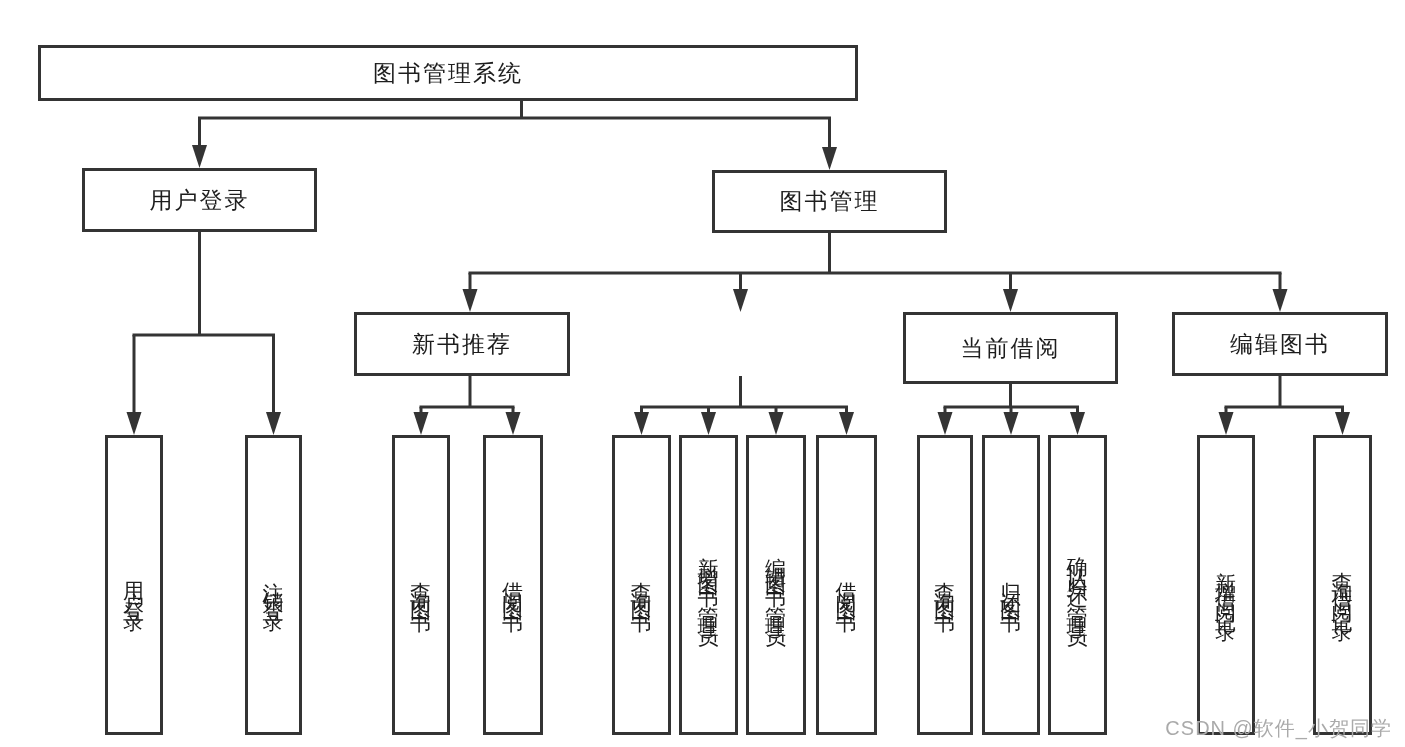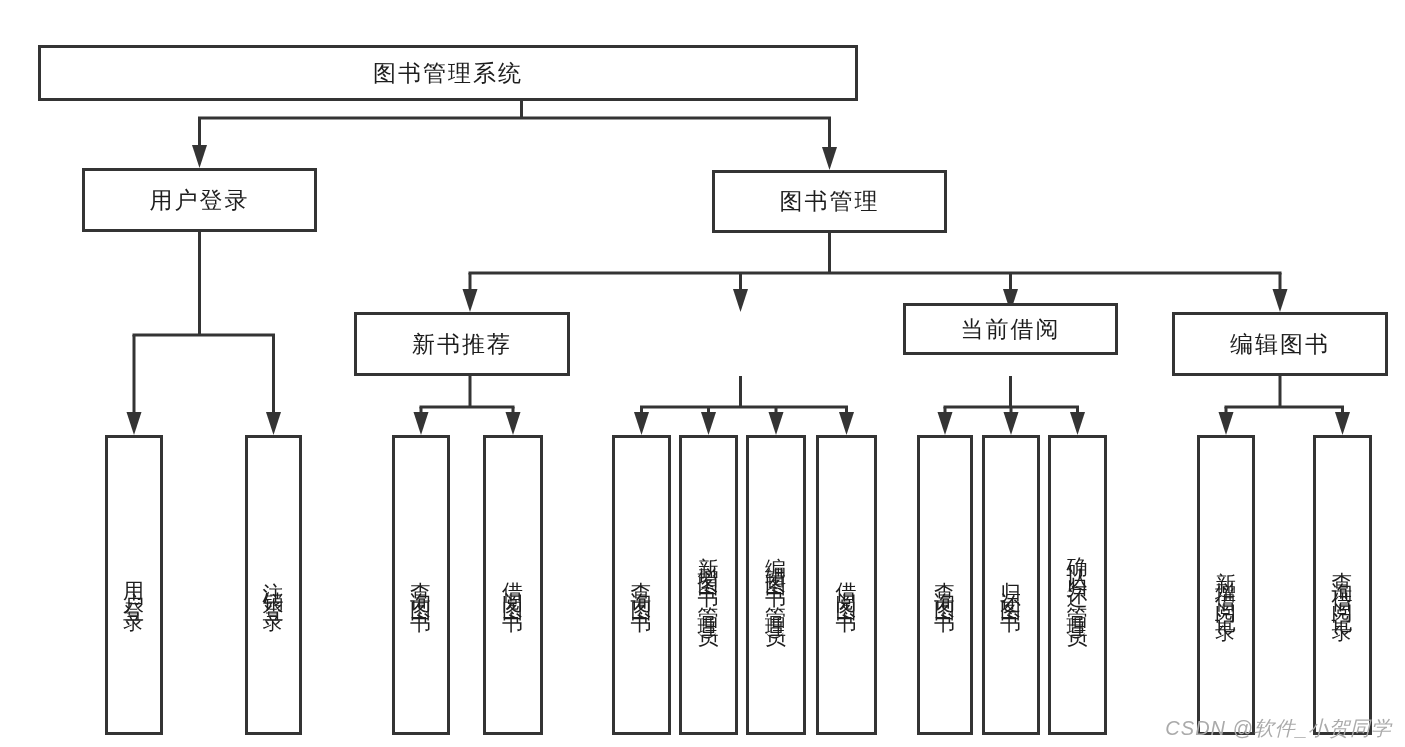--- a/index.html
+++ b/index.html
@@ -47,21 +47,20 @@
   }
   .watermark {
     position: absolute;
     right: 13px;
     bottom: 5px;
     font-size: 20px;
     letter-spacing: 1px;
     color: var(--watermark, #a9a9a9);
     z-index: 3;
     white-space: nowrap;
-    font-style: italic;
   }
 </style>
 </head>
 <body>
 
 <div id="canvas">
   <svg id="wires" viewBox="0 0 1405 747" xmlns="http://www.w3.org/2000/svg">
       <line x1="521.5" y1="69" x2="521.5" y2="118" stroke="#343434" stroke-width="3"></line>
       <line x1="198" y1="118" x2="831" y2="118" stroke="#343434" stroke-width="3"></line>
       <line x1="199.5" y1="118" x2="199.5" y2="149" stroke="#343434" stroke-width="3"></line>
@@ -146,21 +145,21 @@
     </div>
     <div class="node v" style="left: 679px; top: 435px; width: 59px; height: 300px;">
       <span>新增图书（管理员）</span>
     </div>
     <div class="node v" style="left: 746px; top: 435px; width: 60px; height: 300px;">
       <span>编辑图书（管理员）</span>
     </div>
     <div class="node v" style="left: 816px; top: 435px; width: 61px; height: 300px;">
       <span>借阅图书</span>
     </div>
-    <div class="node h" style="left: 903px; top: 303px; width: 215px; height: 52px;">
+    <div class="node h" style="left: 903px; top: 312px; width: 215px; height: 72px;">
       <span>当前借阅</span>
     </div>
     <div class="node v" style="left: 917px; top: 435px; width: 56px; height: 300px;">
       <span>查询图书</span>
     </div>
     <div class="node v" style="left: 982px; top: 435px; width: 58px; height: 300px;">
       <span>归还图书</span>
     </div>
     <div class="node v" style="left: 1048px; top: 435px; width: 59px; height: 300px;">
       <span>确认归还（管理员）</span>

